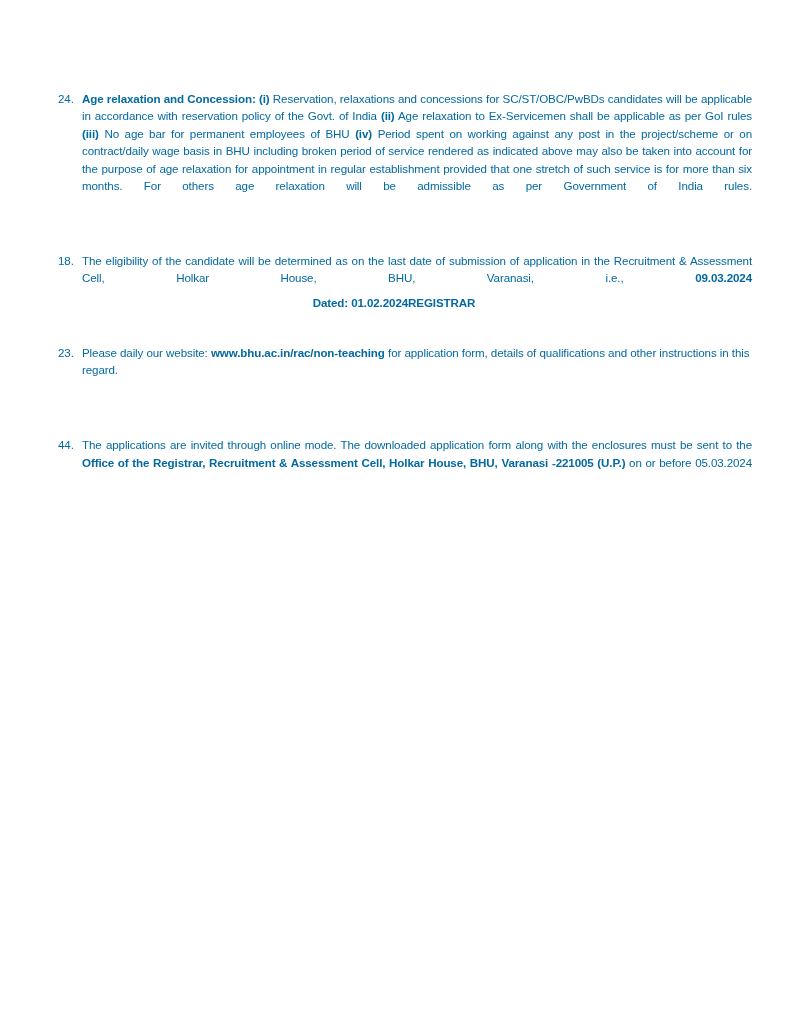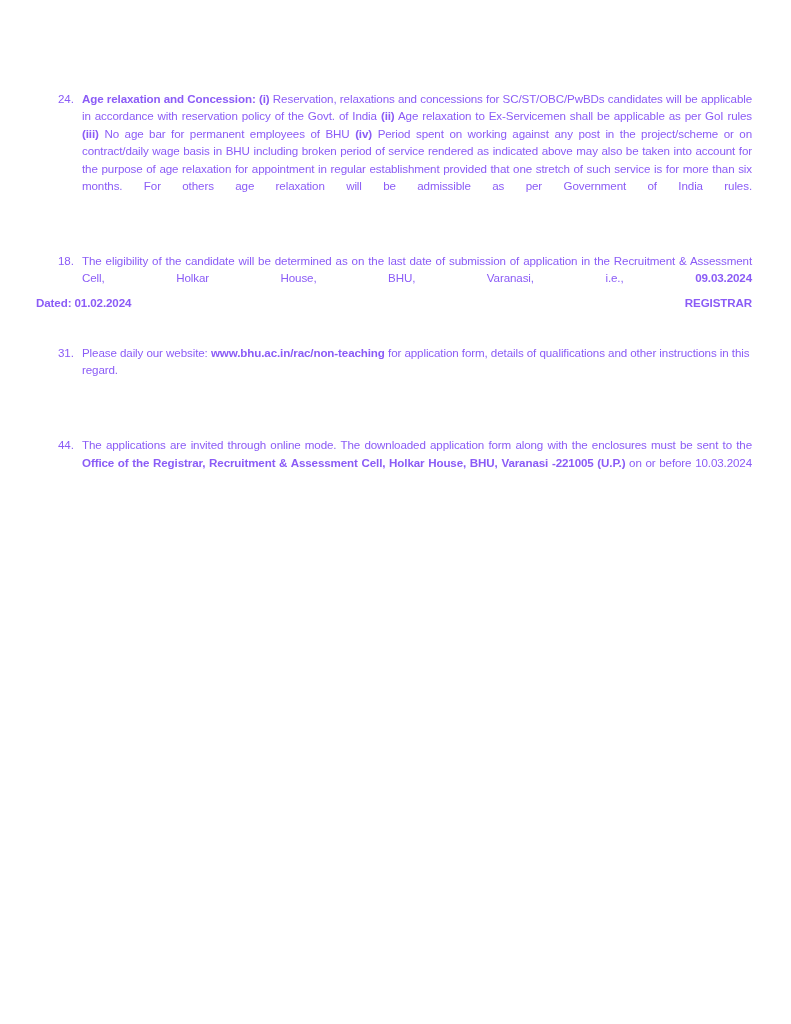--- a/index.html
+++ b/index.html
@@ -9,21 +9,21 @@
     background: #ffffff;
   }
 
   .page {
     position: relative;
     width: 791px;
     height: 1024px;
     background: #ffffff;
     overflow: hidden;
     font-family: "Liberation Sans", "DejaVu Sans", sans-serif;
-    color: #8b5cf6;
+    color: #0369a1;
     -webkit-font-smoothing: antialiased;
   }
 
   .content {
     position: absolute;
     left: 58px;
     top: 50px;
     width: 694px; 
   }
 
@@ -77,21 +77,21 @@
     text-align: center;
   }
 
   
   .signature-row {
     position: absolute;
     left: 36px;
     top: 295px;
     width: 716px;
     display: flex;
-    justify-content: space-between;
+    justify-content: center;
     align-items: baseline;
     font-size: 11.6px;
     line-height: 16px;
     font-weight: bold;
     letter-spacing: -0.01em;
   }
 
   .sig-right {
     padding-right: 0;
   }
@@ -106,26 +106,26 @@
     <ol class="clause-list">
         <li class="clause">
           <span class="clause-num">24.</span>
           <span class="clause-body"><b>Age relaxation and Concession:</b><span> </span><b>(i)</b><span> Reservation, relaxations and concessions for SC/ST/OBC/PwBDs candidates will be applicable in accordance with reservation policy of the Govt. of India </span><b>(ii)</b><span> Age relaxation to Ex-Servicemen shall be applicable as per GoI rules </span><b>(iii)</b><span> No age bar for permanent employees of BHU </span><b>(iv)</b><span> Period spent on working against any post in the project/scheme or on contract/daily wage basis in BHU including broken period of service rendered as indicated above may also be taken into account for the purpose of age relaxation for appointment in regular establishment provided that one stretch of such service is for more than six months. For others age relaxation will be admissible as per Government of India rules.</span></span>
         </li>
         <li class="clause">
           <span class="clause-num">18.</span>
           <span class="clause-body"><span>The eligibility of the candidate will be determined as on the last date of submission of application in the Recruitment &amp; Assessment Cell, Holkar House, BHU, Varanasi, i.e., </span><b>09.03.2024</b></span>
         </li>
         <li class="clause no-justify">
-          <span class="clause-num">31.</span>
+          <span class="clause-num">23.</span>
           <span class="clause-body"><span>Please daily our website: </span><b>www.bhu.ac.in/rac/non-teaching</b><span> for application form, details of qualifications and other instructions in this regard.</span></span>
         </li>
         <li class="clause">
           <span class="clause-num">44.</span>
-          <span class="clause-body"><span>The applications are invited through online mode. The downloaded application form along with the enclosures must be sent to the </span><b>Office of the Registrar, Recruitment &amp; Assessment Cell, Holkar House, BHU, Varanasi -221005 (U.P.)</b><span> on or before 10.03.2024</span></span>
+          <span class="clause-body"><span>The applications are invited through online mode. The downloaded application form along with the enclosures must be sent to the </span><b>Office of the Registrar, Recruitment &amp; Assessment Cell, Holkar House, BHU, Varanasi -221005 (U.P.)</b><span> on or before 05.03.2024</span></span>
         </li>
       </ol>
 
   </div>
 
   <div class="signature-row">
     <span class="sig-left">Dated: 01.02.2024</span>
     <span class="sig-right">REGISTRAR</span>
   </div>
 

